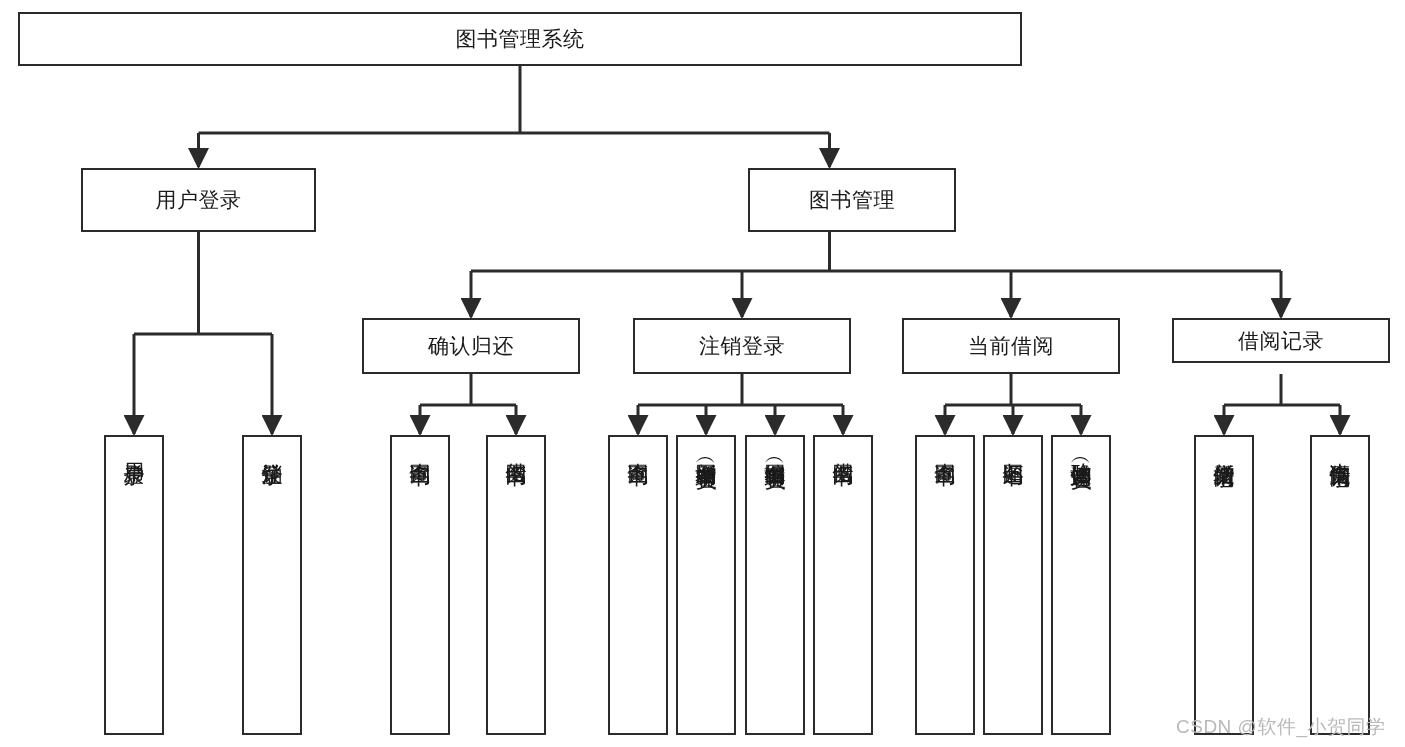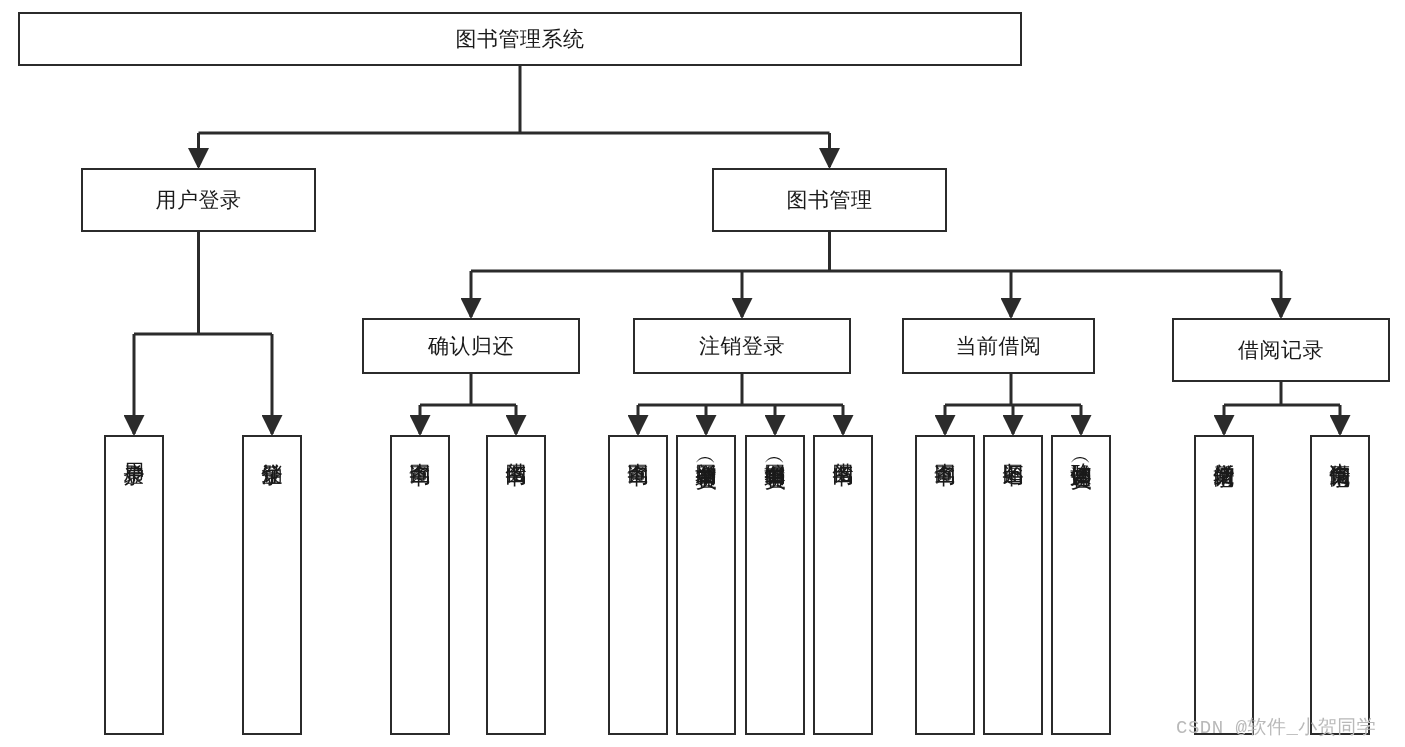--- a/index.html
+++ b/index.html
@@ -110,33 +110,33 @@
       </g>
   </svg>
 
   <div id="nodes-layer">
       <div class="node h" style="left: 18px; top: 12px; width: 1004px; height: 54px;">
         <span>图书管理系统</span>
       </div>
       <div class="node h" style="left: 81px; top: 168px; width: 235px; height: 64px;">
         <span>用户登录</span>
       </div>
-      <div class="node h" style="left: 712px; top: 168px; width: 235px; height: 64px;">
+      <div class="node h" style="left: 748px; top: 168px; width: 208px; height: 64px;">
         <span>图书管理</span>
       </div>
       <div class="node h" style="left: 362px; top: 318px; width: 218px; height: 56px;">
         <span>确认归还</span>
       </div>
       <div class="node h" style="left: 633px; top: 318px; width: 218px; height: 56px;">
         <span>注销登录</span>
       </div>
-      <div class="node h" style="left: 902px; top: 318px; width: 193px; height: 56px;">
+      <div class="node h" style="left: 902px; top: 318px; width: 218px; height: 56px;">
         <span>当前借阅</span>
       </div>
-      <div class="node h" style="left: 1172px; top: 318px; width: 218px; height: 64px;">
+      <div class="node h" style="left: 1172px; top: 318px; width: 218px; height: 45px;">
         <span>借阅记录</span>
       </div>
       <div class="node v" style="left: 104px; top: 435px; width: 60px; height: 300px;">
         <span class="vtext">用户登录</span>
       </div>
       <div class="node v" style="left: 242px; top: 435px; width: 60px; height: 300px;">
         <span class="vtext">注销登录</span>
       </div>
       <div class="node v" style="left: 390px; top: 435px; width: 60px; height: 300px;">
         <span class="vtext">查询图书</span>
@@ -166,15 +166,15 @@
         <span class="vtext">确认归还（管理员）</span>
       </div>
       <div class="node v" style="left: 1194px; top: 435px; width: 60px; height: 300px;">
         <span class="vtext">新增借阅记录</span>
       </div>
       <div class="node v" style="left: 1310px; top: 435px; width: 60px; height: 300px;">
         <span class="vtext">查询借阅记录</span>
       </div>
     </div>
 
-  <div class="watermark" style="left: 1176px; top: 714px; font-family: Liberation Mono, monospace;">CSDN @软件_小贺同学</div>
+  <div class="watermark" style="left: 1176px; top: 714px;">CSDN @软件_小贺同学</div>
 
 </div>
 
 </body></html>

